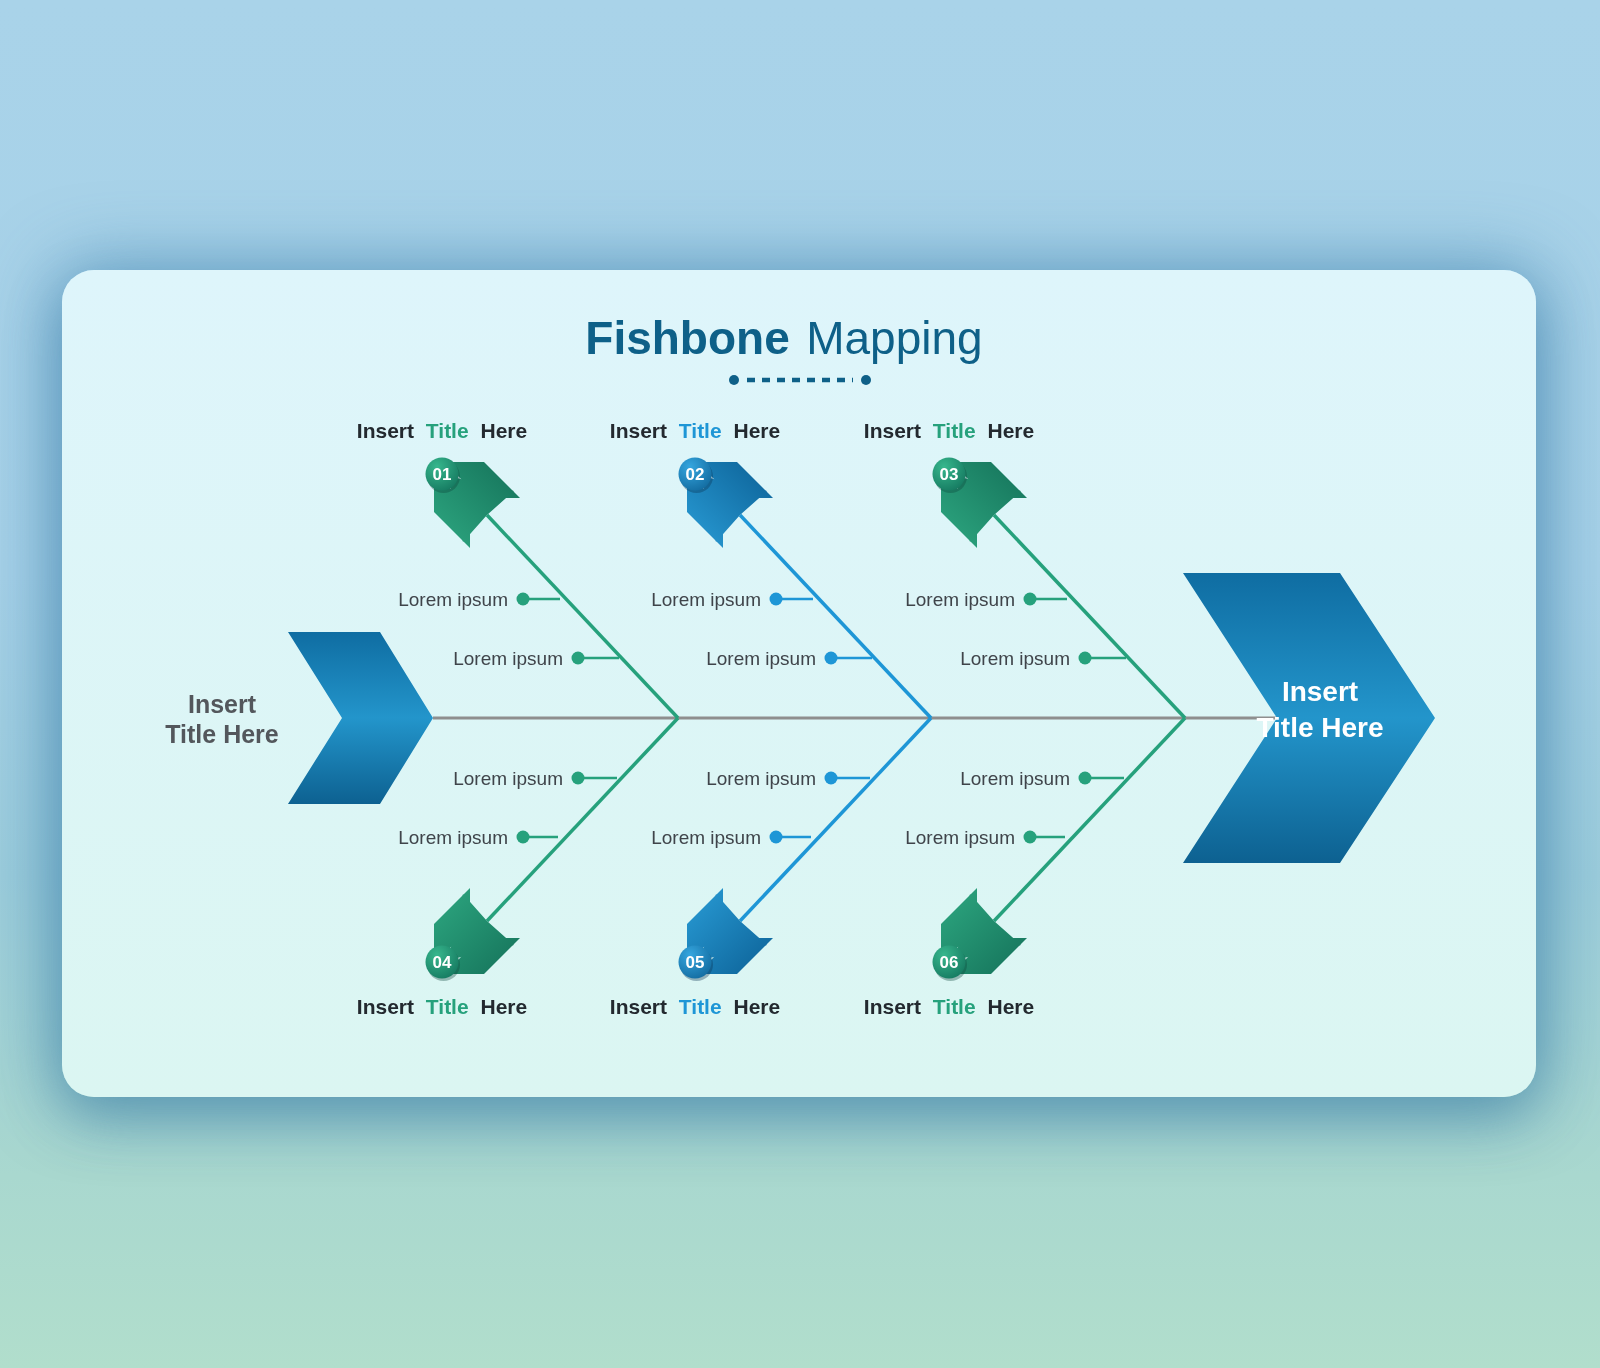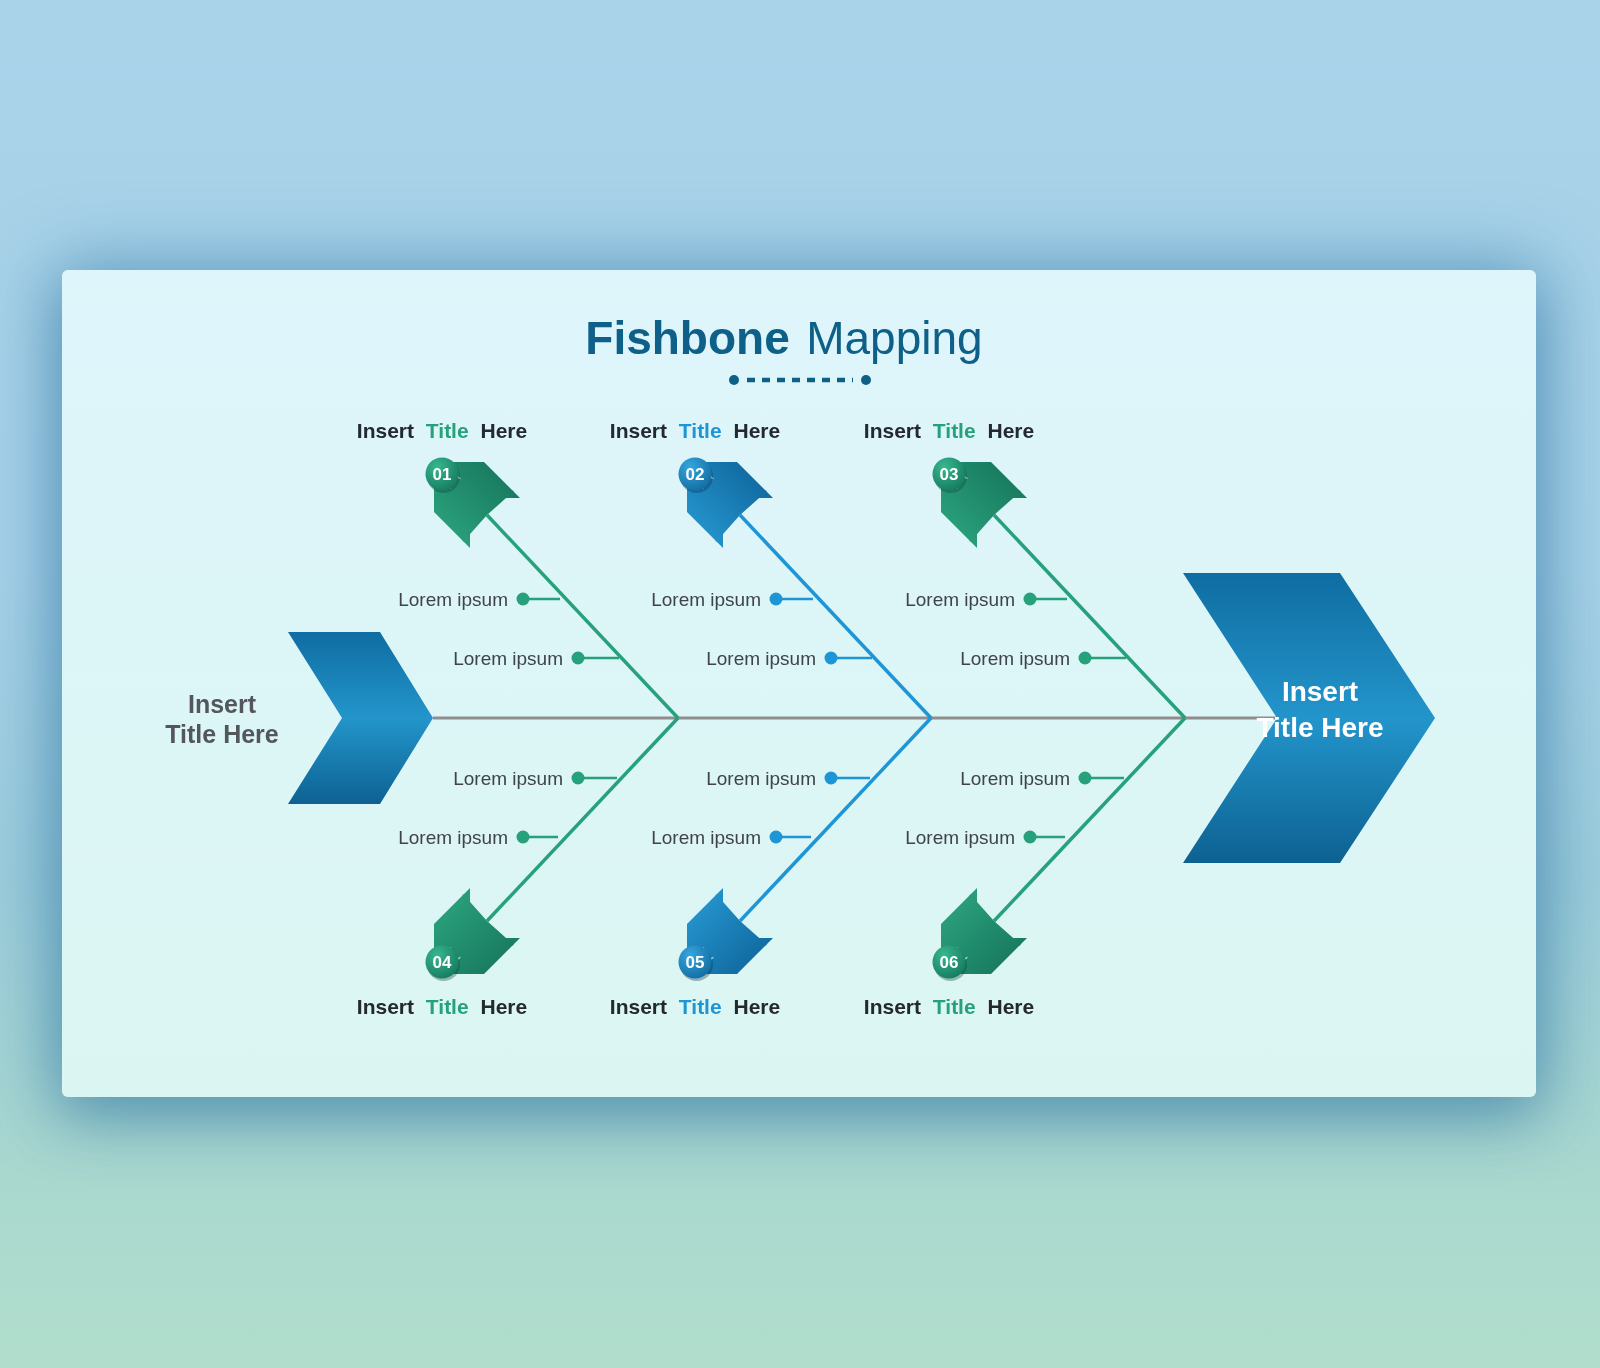--- a/index.html
+++ b/index.html
@@ -4,21 +4,21 @@
 <style>
   html,body{margin:0;padding:0;}
   body{
     width:1600px;height:1368px;
     background:linear-gradient(180deg,#a9d3e9 0%,#a6d1e8 42%,#9ccddc 64%,#a9d8cf 86%,#b1decc 100%);
     font-family:"Liberation Sans","DejaVu Sans",sans-serif;
     overflow:hidden;position:relative;
   }
   .card{
     position:absolute;left:62px;top:270px;width:1474px;height:827px;
-    border-radius:6px;
+    border-radius:32px;
     background:linear-gradient(180deg,#def5fb 0%,#dbf6f2 100%);
     box-shadow:0 0 70px 6px rgba(43,118,166,.50), 0 24px 55px rgba(36,104,146,.35);
   }
   svg{display:block;}
   svg text{font-family:"Liberation Sans","DejaVu Sans",sans-serif;}
   .main-title-bold{font-size:46px;font-weight:800;}
   .main-title-reg{font-size:46px;font-weight:400;}
   .branch-title{font-size:21px;font-weight:700;}
   .lorem{font-size:19px;font-weight:400;}
   .badge-num{font-size:17px;font-weight:700;fill:#ffffff;}

